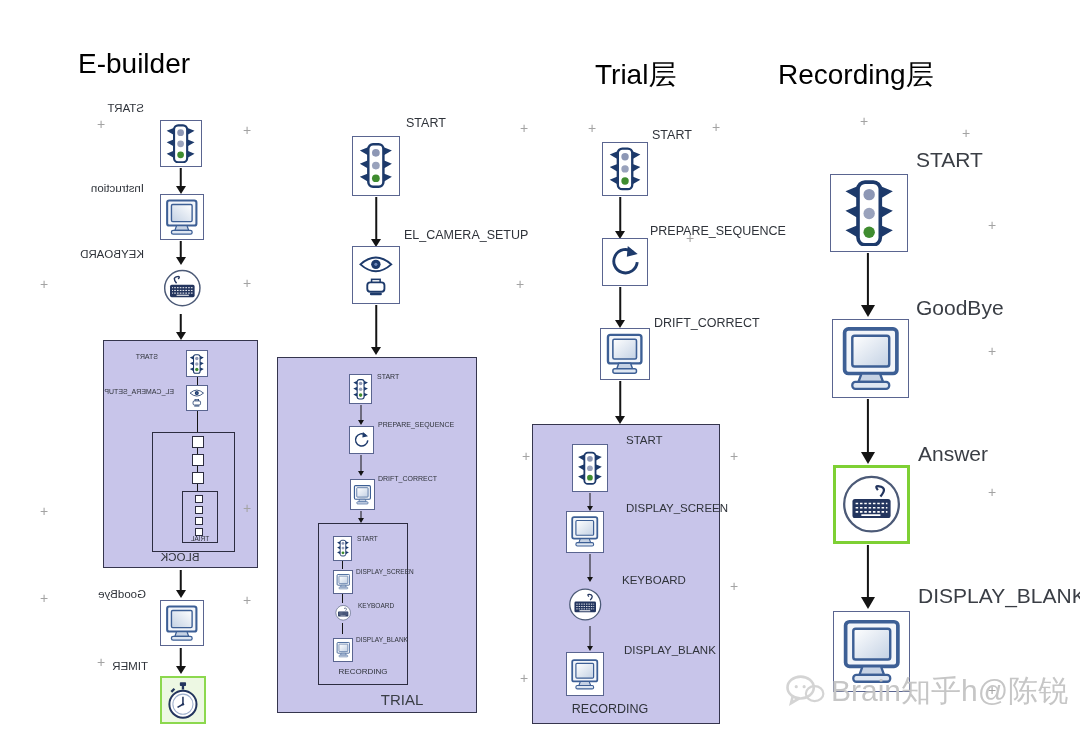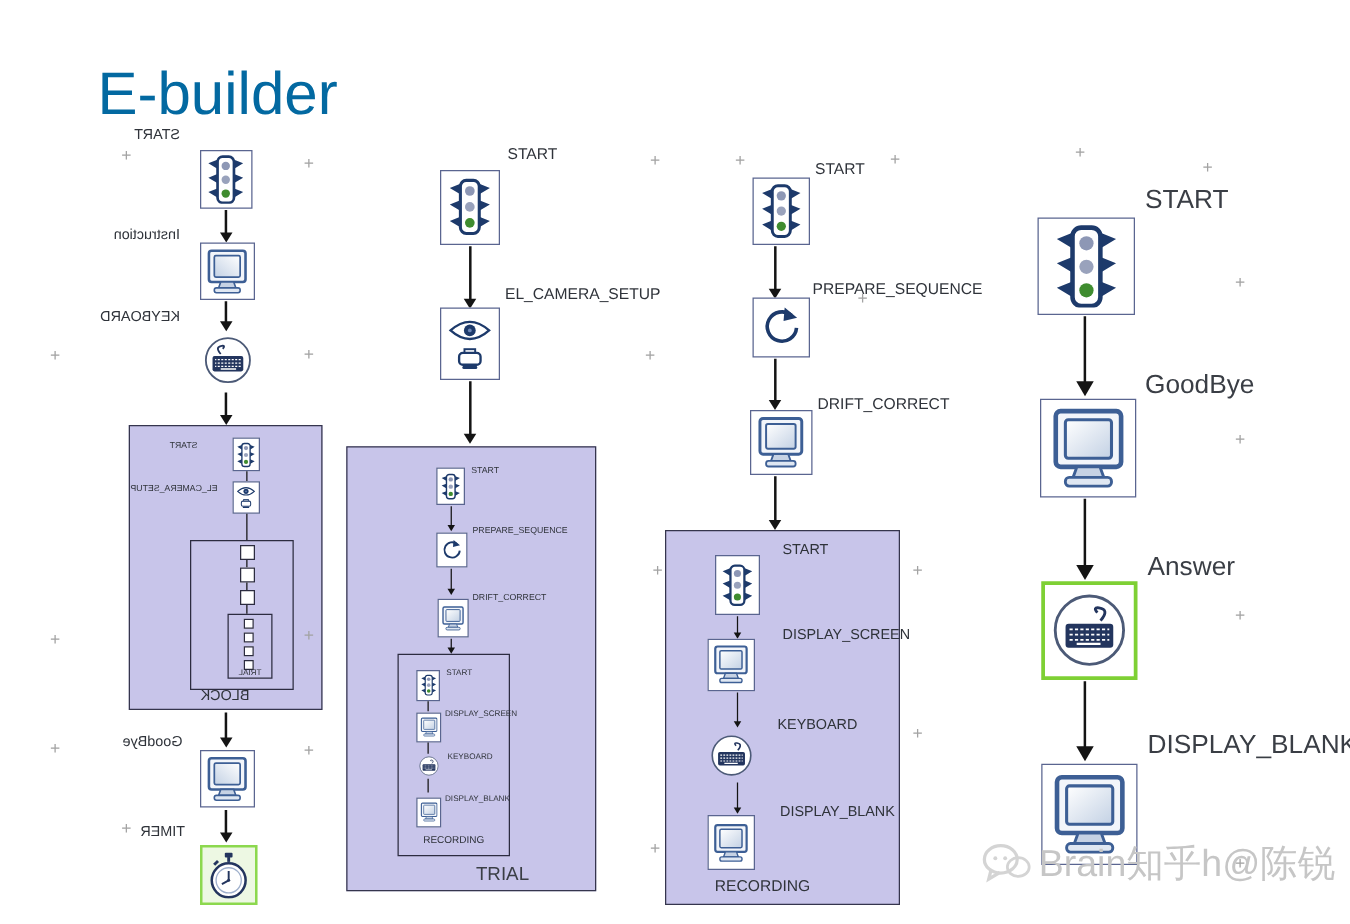--- a/index.html
+++ b/index.html
@@ -1,19 +1,19 @@
 <!DOCTYPE html>
 <html><head>
 <meta charset="utf-8">
 <style>
   html,body{margin:0;padding:0;background:#fff}
   #canvas{position:relative;width:1080px;height:739px;background:#ffffff;
           font-family:"Liberation Sans",sans-serif;overflow:hidden}
 
-  .hdr{position:absolute;font-size:48px;color:#0369a1;font-weight:500;white-space:nowrap}
+  .hdr{position:absolute;font-size:28px;color:#000000;font-weight:500;white-space:nowrap}
 
   .plus{position:absolute;color:#a3a3a3;font-size:14px;line-height:14px}
 
   .lbl{position:absolute;color:#2f333a;white-space:nowrap}
   .lbl12{font-size:12.5px}
   .lbl11{font-size:11.5px}
   .lbl20{font-size:21px;color:#3a3e45}
   .lbl15{font-size:15px;color:#3a3e45}
   .lbl7{font-size:7px}
   .lbl6{font-size:6.5px}
@@ -115,20 +115,22 @@
         <ellipse cx="19" cy="20" rx="15" ry="12.5" fill="none" stroke="#c6c6c6" stroke-width="3"></ellipse>
         <path d="M10 30 L8 38 L18 32" fill="none" stroke="#c6c6c6" stroke-width="3"></path>
         <circle cx="14" cy="19" r="1.8" fill="#c6c6c6"></circle>
         <circle cx="23" cy="19" r="1.8" fill="#c6c6c6"></circle>
         <ellipse cx="35" cy="27" rx="10" ry="8.5" fill="none" stroke="#c6c6c6" stroke-width="2.5"></ellipse>
       </symbol>
     </defs>
   </svg>
 
   <div class="hdr" style="left:78px;top:48px">E-builder</div>
+  <div class="hdr" style="left:595px;top:56px">Trial层</div>
+  <div class="hdr" style="left:778px;top:56px">Recording层</div>
 
   <div id="col1">
     <div class="lbl lbl11" style="left:126px;top:4px">START</div>
     <div class="nodebox" style="left:68px;top:22px;width:42px;height:47px">
       <svg>
           <use href="#sym-traffic"></use>
         </svg>
     </div>
     <div class="arrow" style="left:82px;top:70px;height:26px"></div>
 

